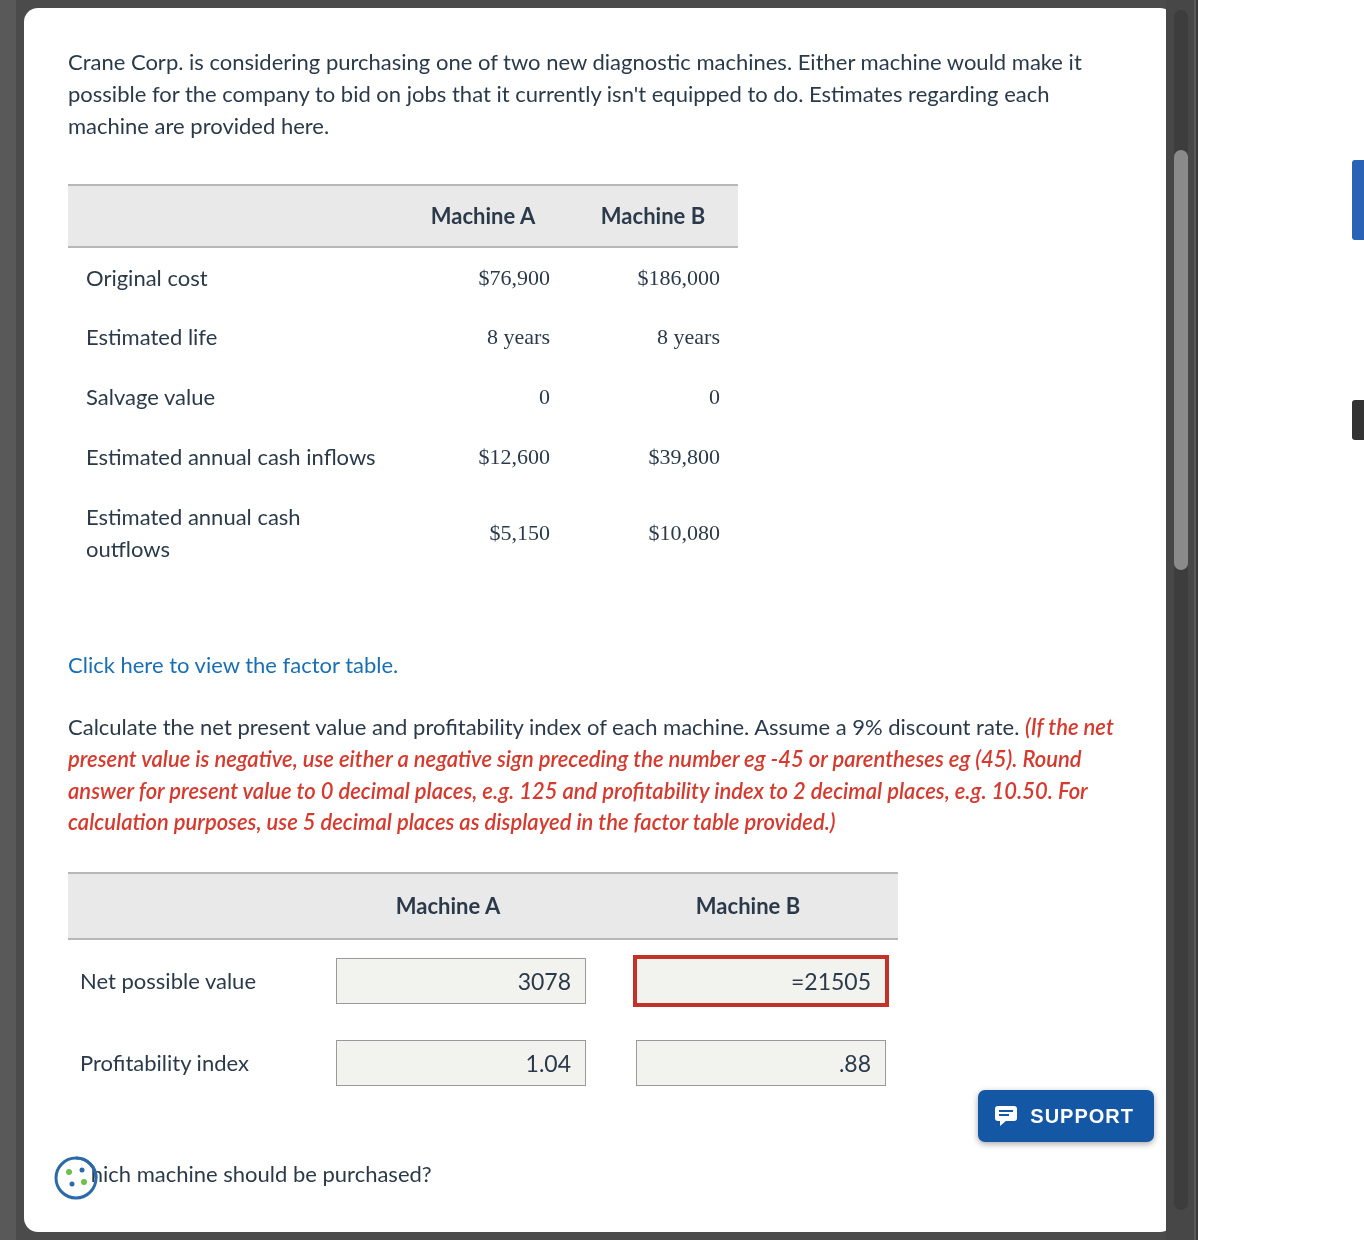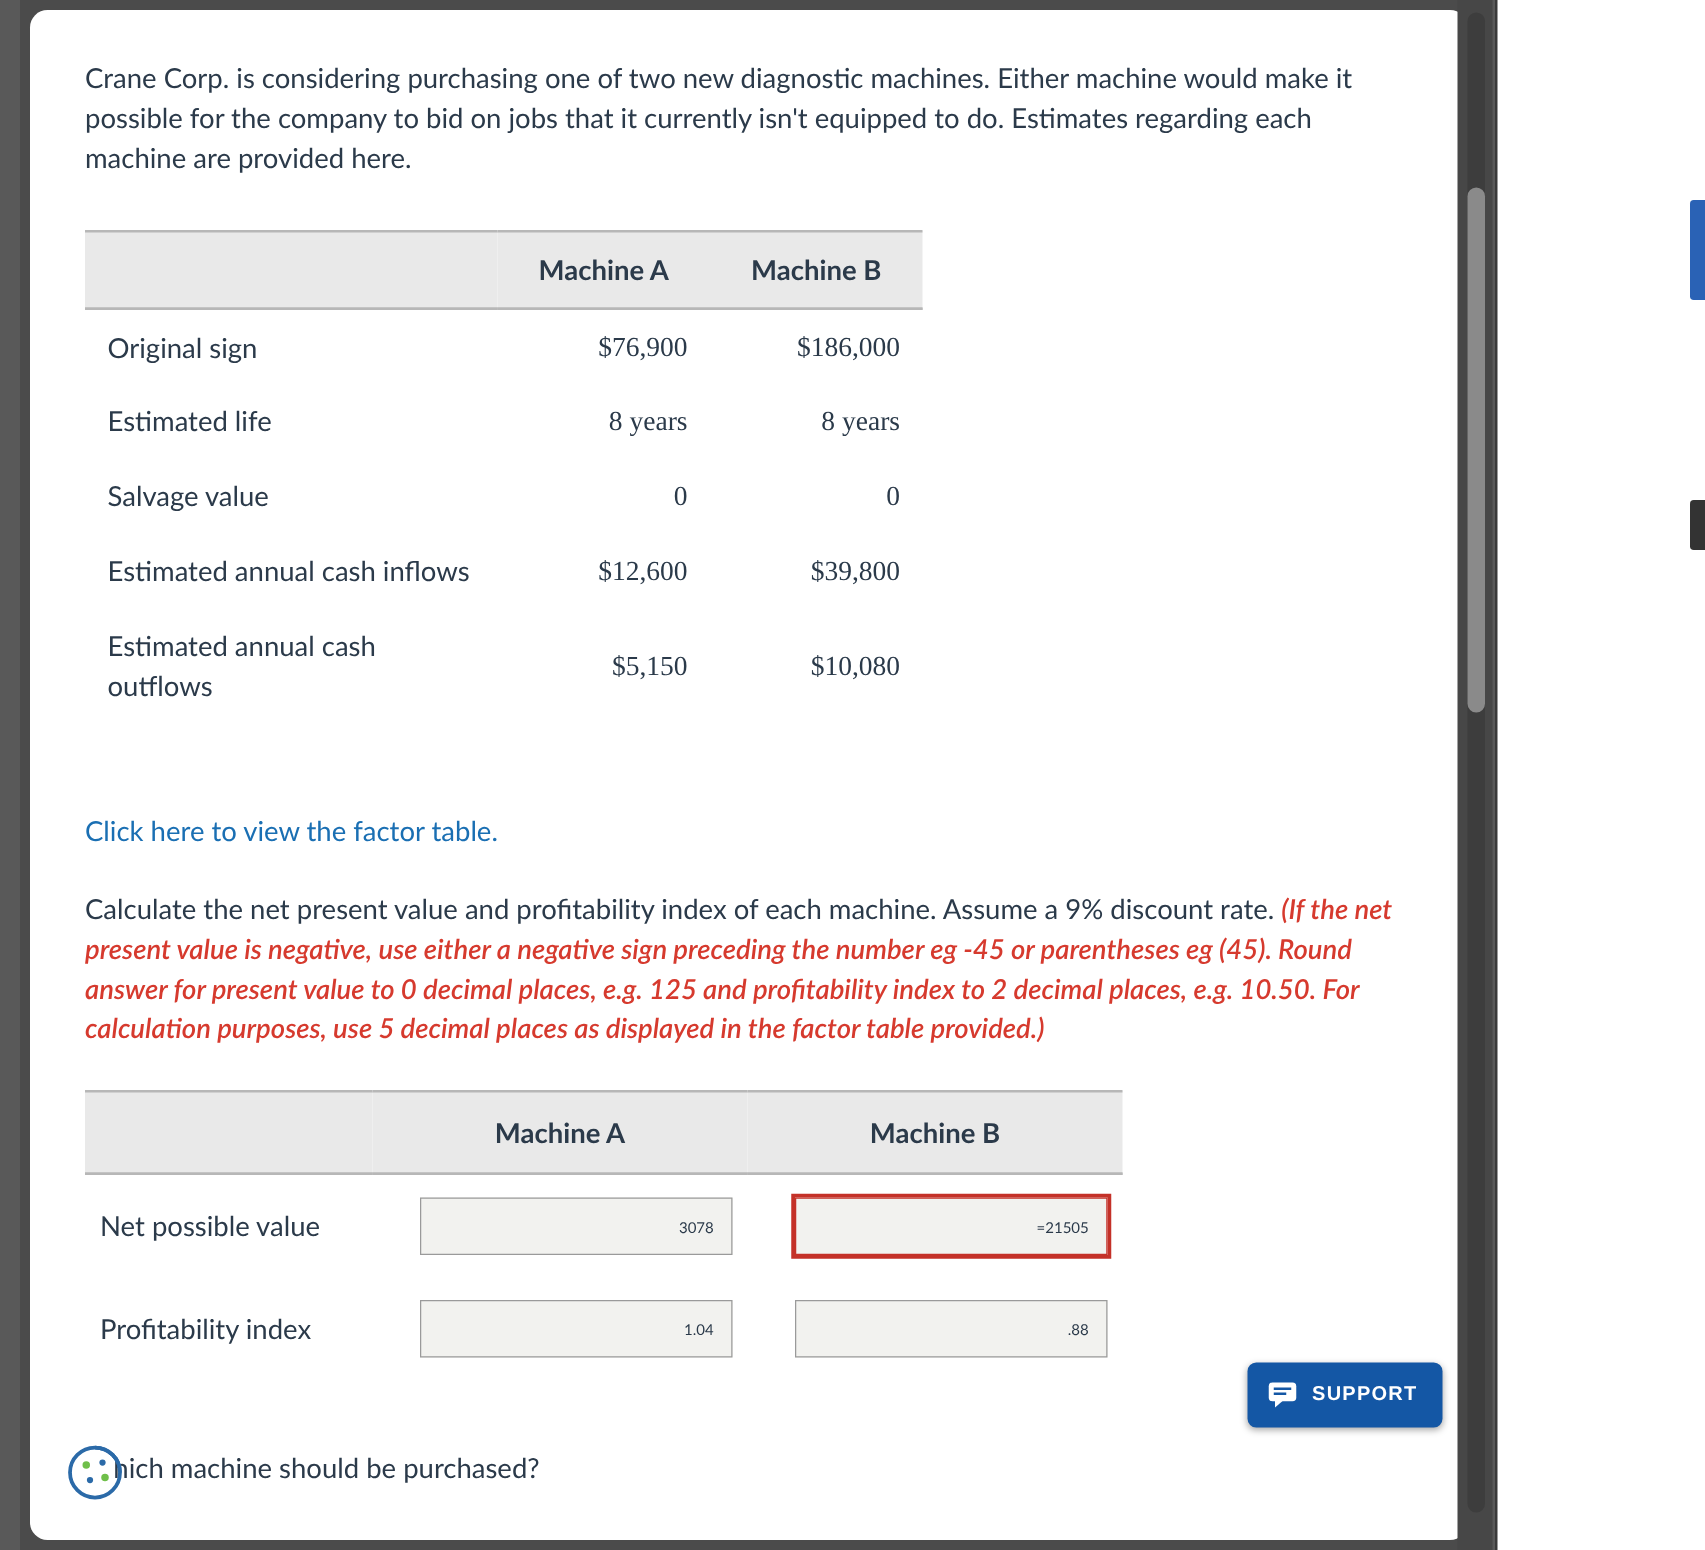--- a/index.html
+++ b/index.html
@@ -78,21 +78,21 @@
     text-align: center;
     border-top: 2px solid #b7b7b7;
     border-bottom: 2px solid #b7b7b7;
   }
   table.answer td { padding: 18px 12px; vertical-align: middle; }
   .ans-label { width: 230px; }
   .ans-cell { width: 300px; text-align: right; }
   input.ans {
     width: 250px;
     height: 46px;
-    font-size: 12px;
+    font-size: 23px;
     text-align: right;
     padding: 4px 14px;
     background: #f2f2ef;
     border: 1px solid #9a9a9a;
     color: #2b3a4a;
     font-family: inherit;
   }
   input.ans.error {
     outline: 3px solid #c43128;
     outline-offset: 0;
@@ -161,21 +161,21 @@
   .support-btn {
     position: absolute;
     right: 210px;
     bottom: 98px;
     background: #1457a5;
     color: #fff;
     border: none;
     border-radius: 7px;
     height: 52px;
     padding: 0 20px 0 16px;
-    font-size: 16px;
+    font-size: 20px;
     letter-spacing: 1px;
     font-weight: 600;
     display: flex;
     align-items: center;
     gap: 12px;
     cursor: pointer;
     box-shadow: 0 2px 6px rgba(0,0,0,.35);
   }
   .support-btn svg { flex: 0 0 auto; }
 </style>
@@ -195,21 +195,21 @@
         </colgroup>
       <thead>
         <tr>
           <th></th>
           <th class="num">Machine A</th>
           <th class="num">Machine B</th>
         </tr>
       </thead>
       <tbody>
         <tr>
-          <td>Original sign</td>
+          <td>Original cost</td>
           <td class="num">$76,900</td>
           <td class="num">$186,000</td>
         </tr>
         <tr>
           <td>Estimated life</td>
           <td class="num">8 years</td>
           <td class="num">8 years</td>
         </tr>
         <tr>
           <td>Salvage value</td>

